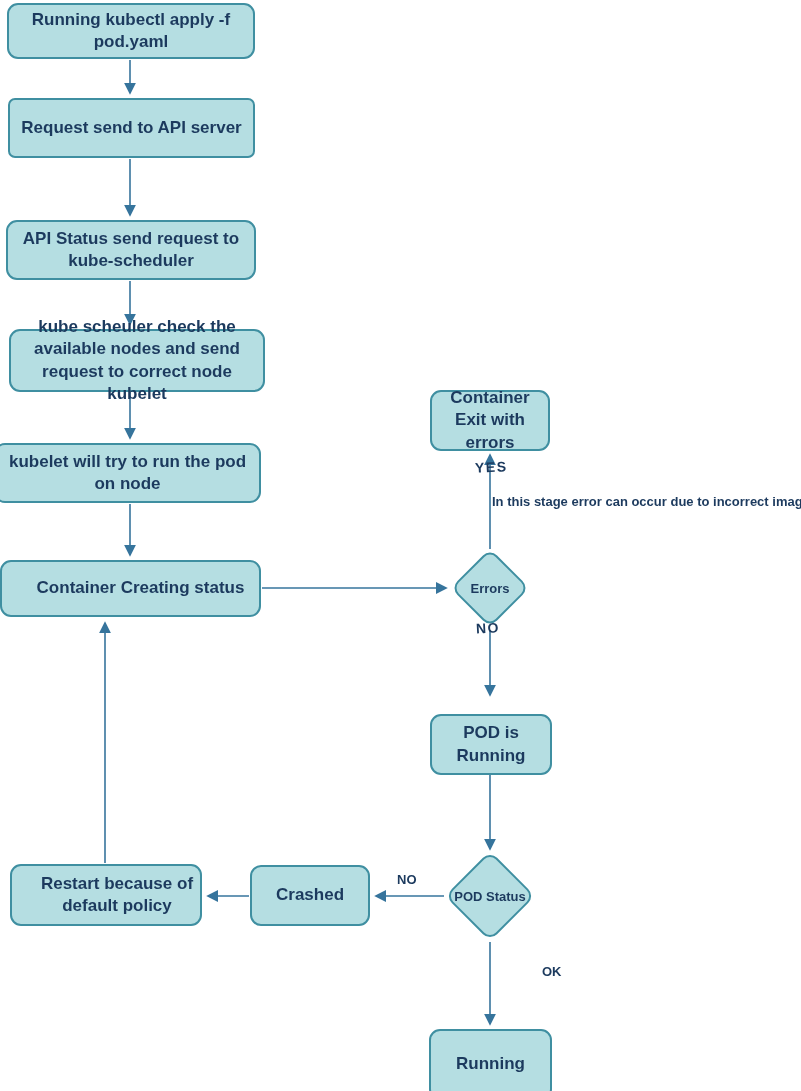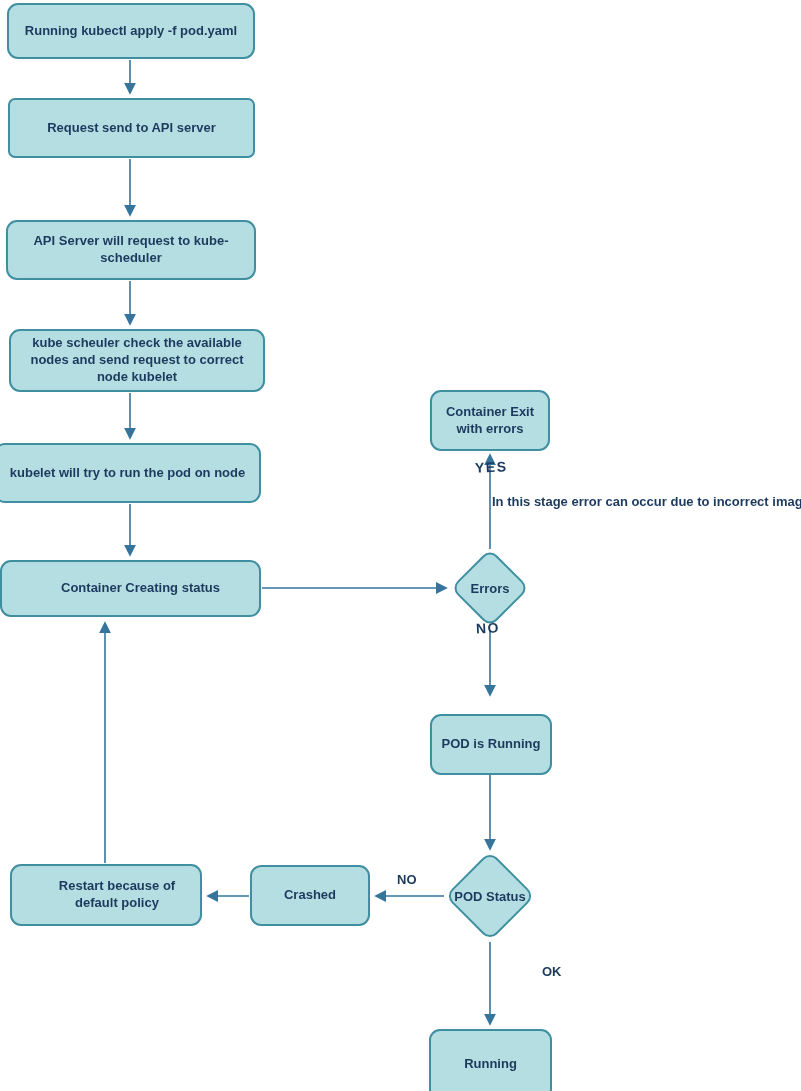--- a/index.html
+++ b/index.html
@@ -9,21 +9,21 @@
     --fill:#b5dee2; --border:#3f8fa1; --arrow:#36749c; --text:#1c3a5e;
   }
   svg.edges { position:absolute; left:0; top:0; }
   .edge { stroke:var(--arrow); stroke-width:1.6; fill:none; }
   #ah path { fill:var(--arrow); }
 
   .node {
     position:absolute; box-sizing:border-box;
     background:var(--fill); border:2px solid var(--border); border-radius:11px;
     display:flex; align-items:center; justify-content:center; text-align:center;
-    color:var(--text); font-weight:bold; font-size:13px; line-height:1.3;
+    color:var(--text); font-weight:bold; font-size:17px; line-height:1.3;
     padding:3px 6px;
   }
   .diamond {
     position:absolute; box-sizing:border-box;
     background:var(--fill); border:2px solid var(--border); border-radius:10px;
     transform:rotate(45deg);
   }
   .dlabel {
     position:absolute; display:flex; align-items:center; justify-content:center;
     color:var(--text); font-weight:bold; font-size:13px; text-align:center;
@@ -78,21 +78,21 @@
     <line class="edge" x1="490" y1="630" x2="490" y2="695" marker-end="url(#ah)"></line>
     <line class="edge" x1="490" y1="762" x2="490" y2="849" marker-end="url(#ah)"></line>
     <line class="edge" x1="444" y1="896" x2="376" y2="896" marker-end="url(#ah)"></line>
     <line class="edge" x1="249" y1="896" x2="208" y2="896" marker-end="url(#ah)"></line>
     <line class="edge" x1="105" y1="863" x2="105" y2="623" marker-end="url(#ah)"></line>
     <line class="edge" x1="490" y1="942" x2="490" y2="1024" marker-end="url(#ah)"></line>
   </svg>
 
   <div class="node" id="n-run-kubectl">Running kubectl apply -f pod.yaml</div>
   <div class="node" id="n-request-api">Request send to API server</div>
-  <div class="node" id="n-api-to-scheduler">API Server will request to kube-scheduler</div>
+  <div class="node" id="n-api-to-scheduler">API Status send request to kube-scheduler</div>
   <div class="node" id="n-scheduler-check">kube scheuler check the available nodes and send request to correct node kubelet</div>
   <div class="node" id="n-kubelet-run">kubelet will try to run the pod on node</div>
   <div class="node" id="n-container-creating">Container Creating status</div>
 
   <div class="node" id="n-container-exit">Container Exit with errors</div>
   <div class="node" id="n-pod-is-running">POD is Running</div>
   <div class="node" id="n-crashed">Crashed</div>
   <div class="node" id="n-restart-policy">Restart because of default policy</div>
   <div class="node" id="n-running-final">Running</div>
 

